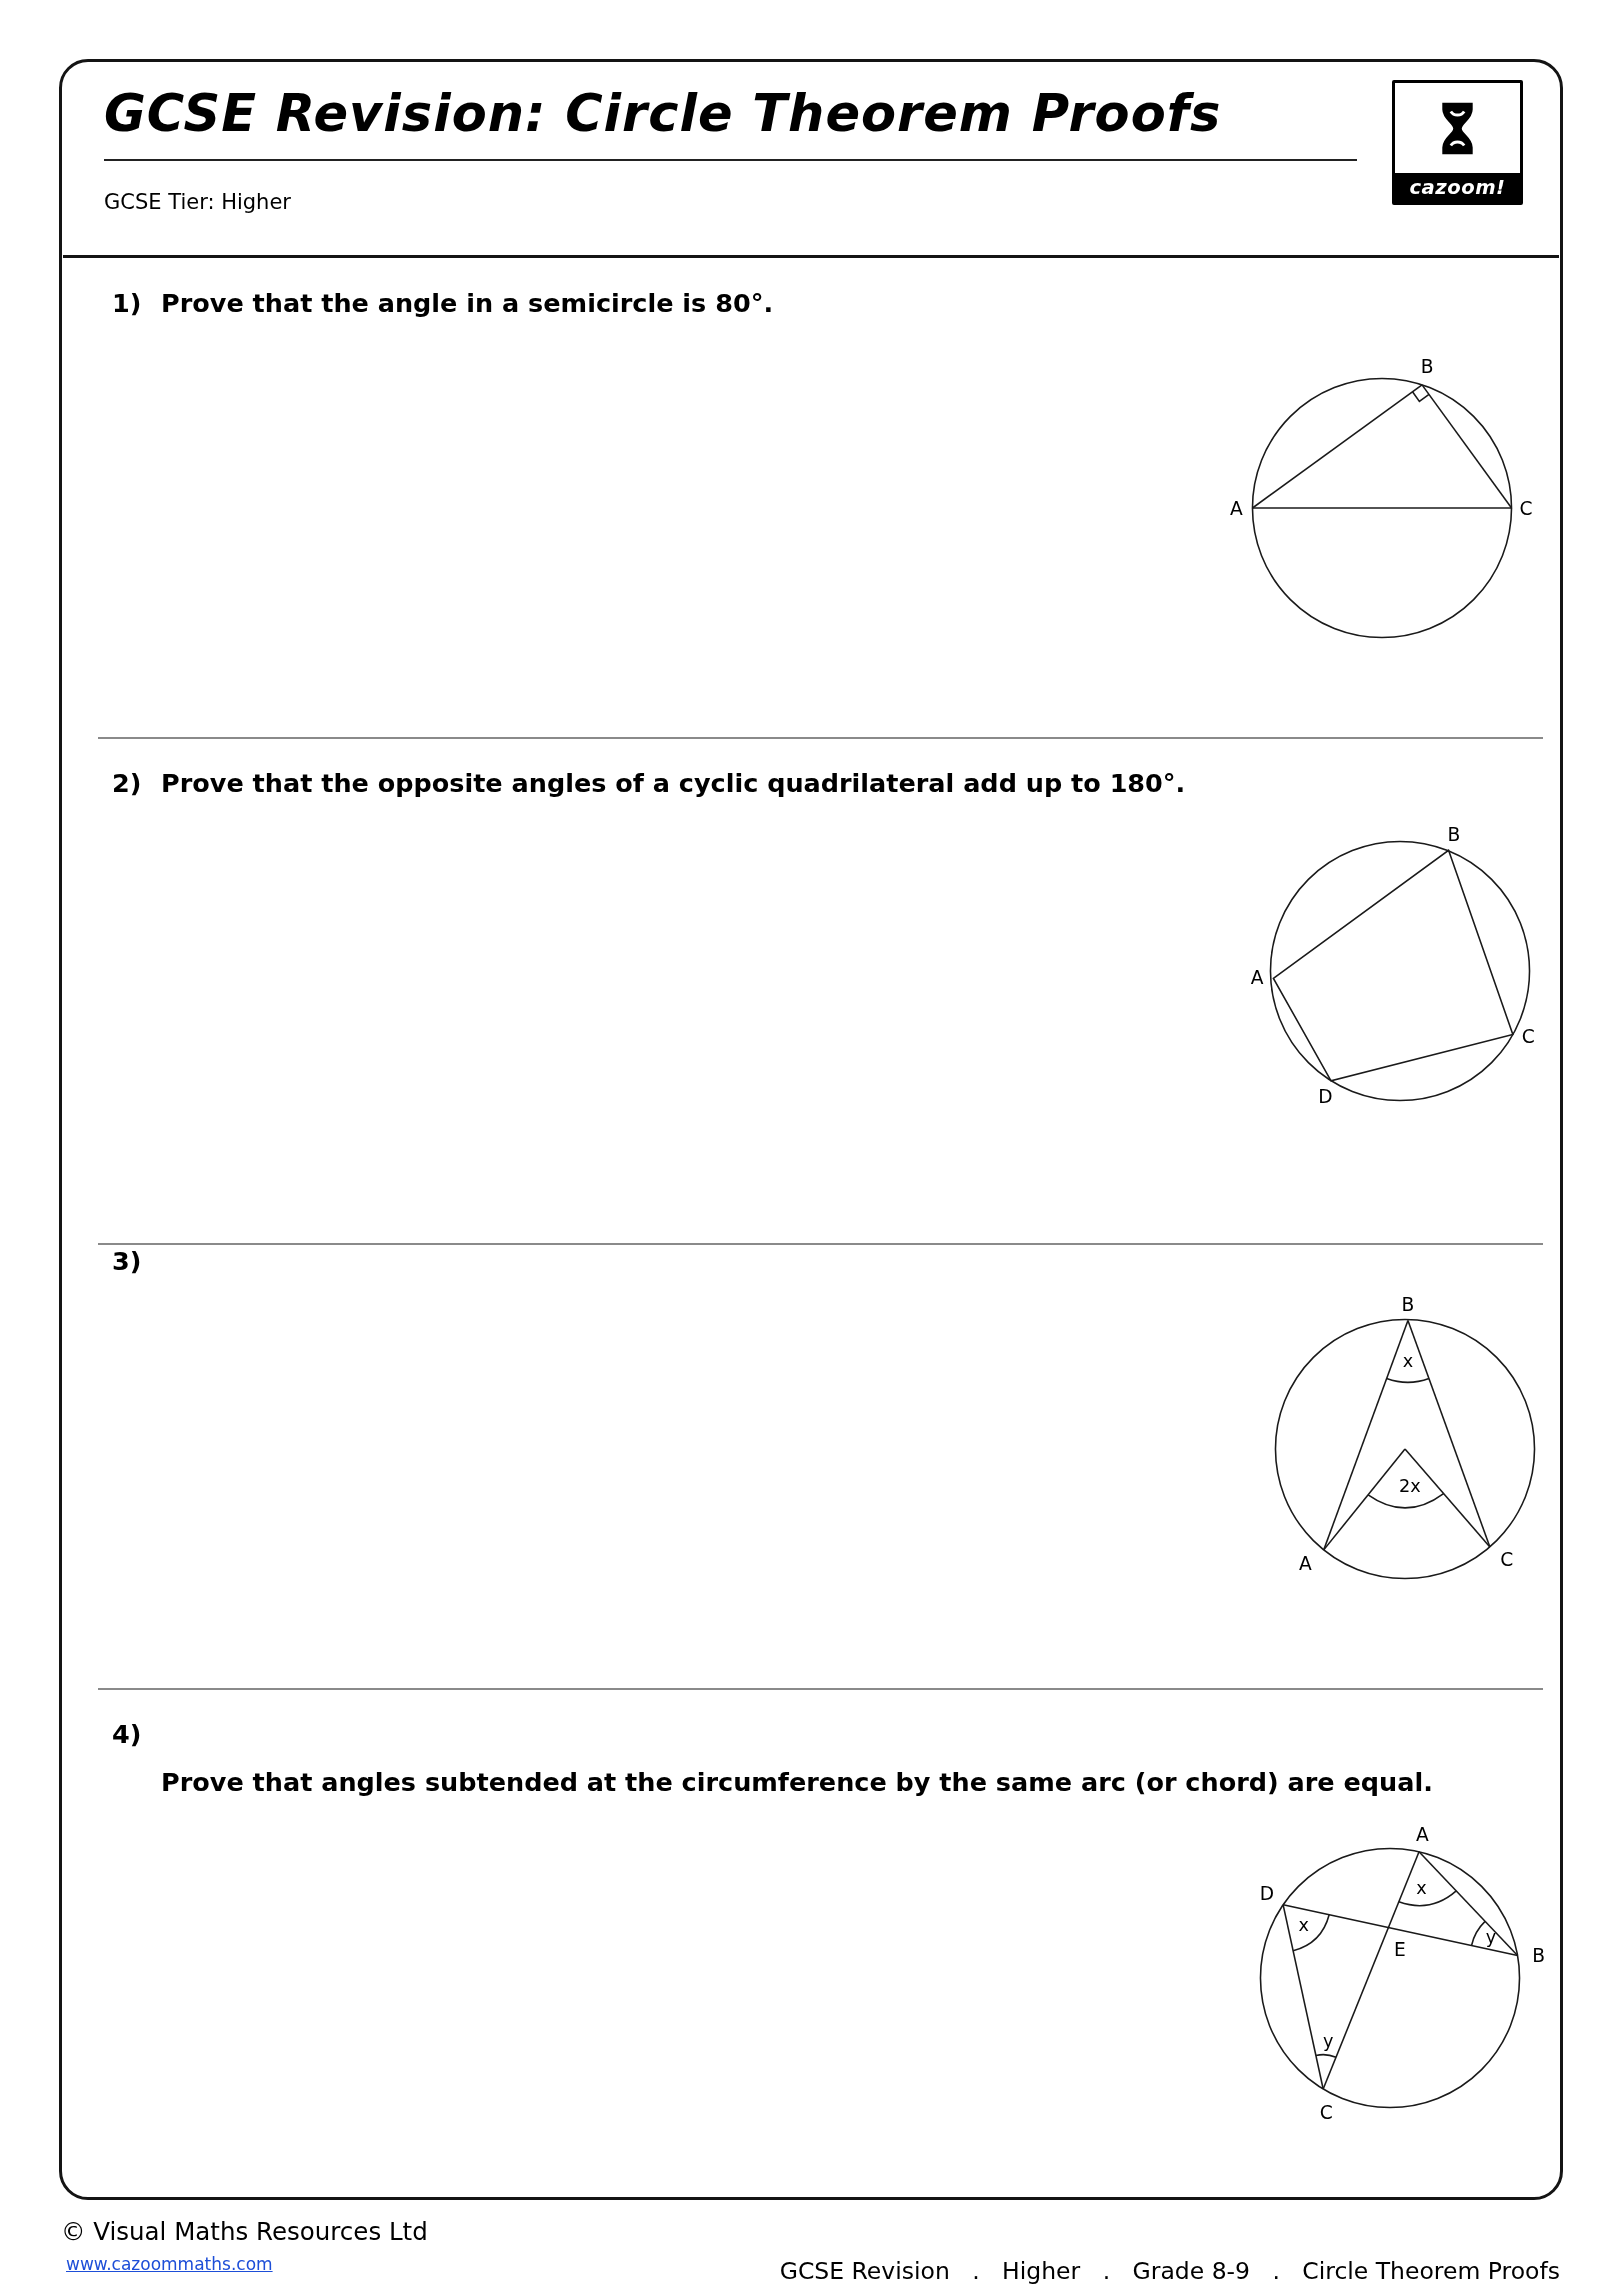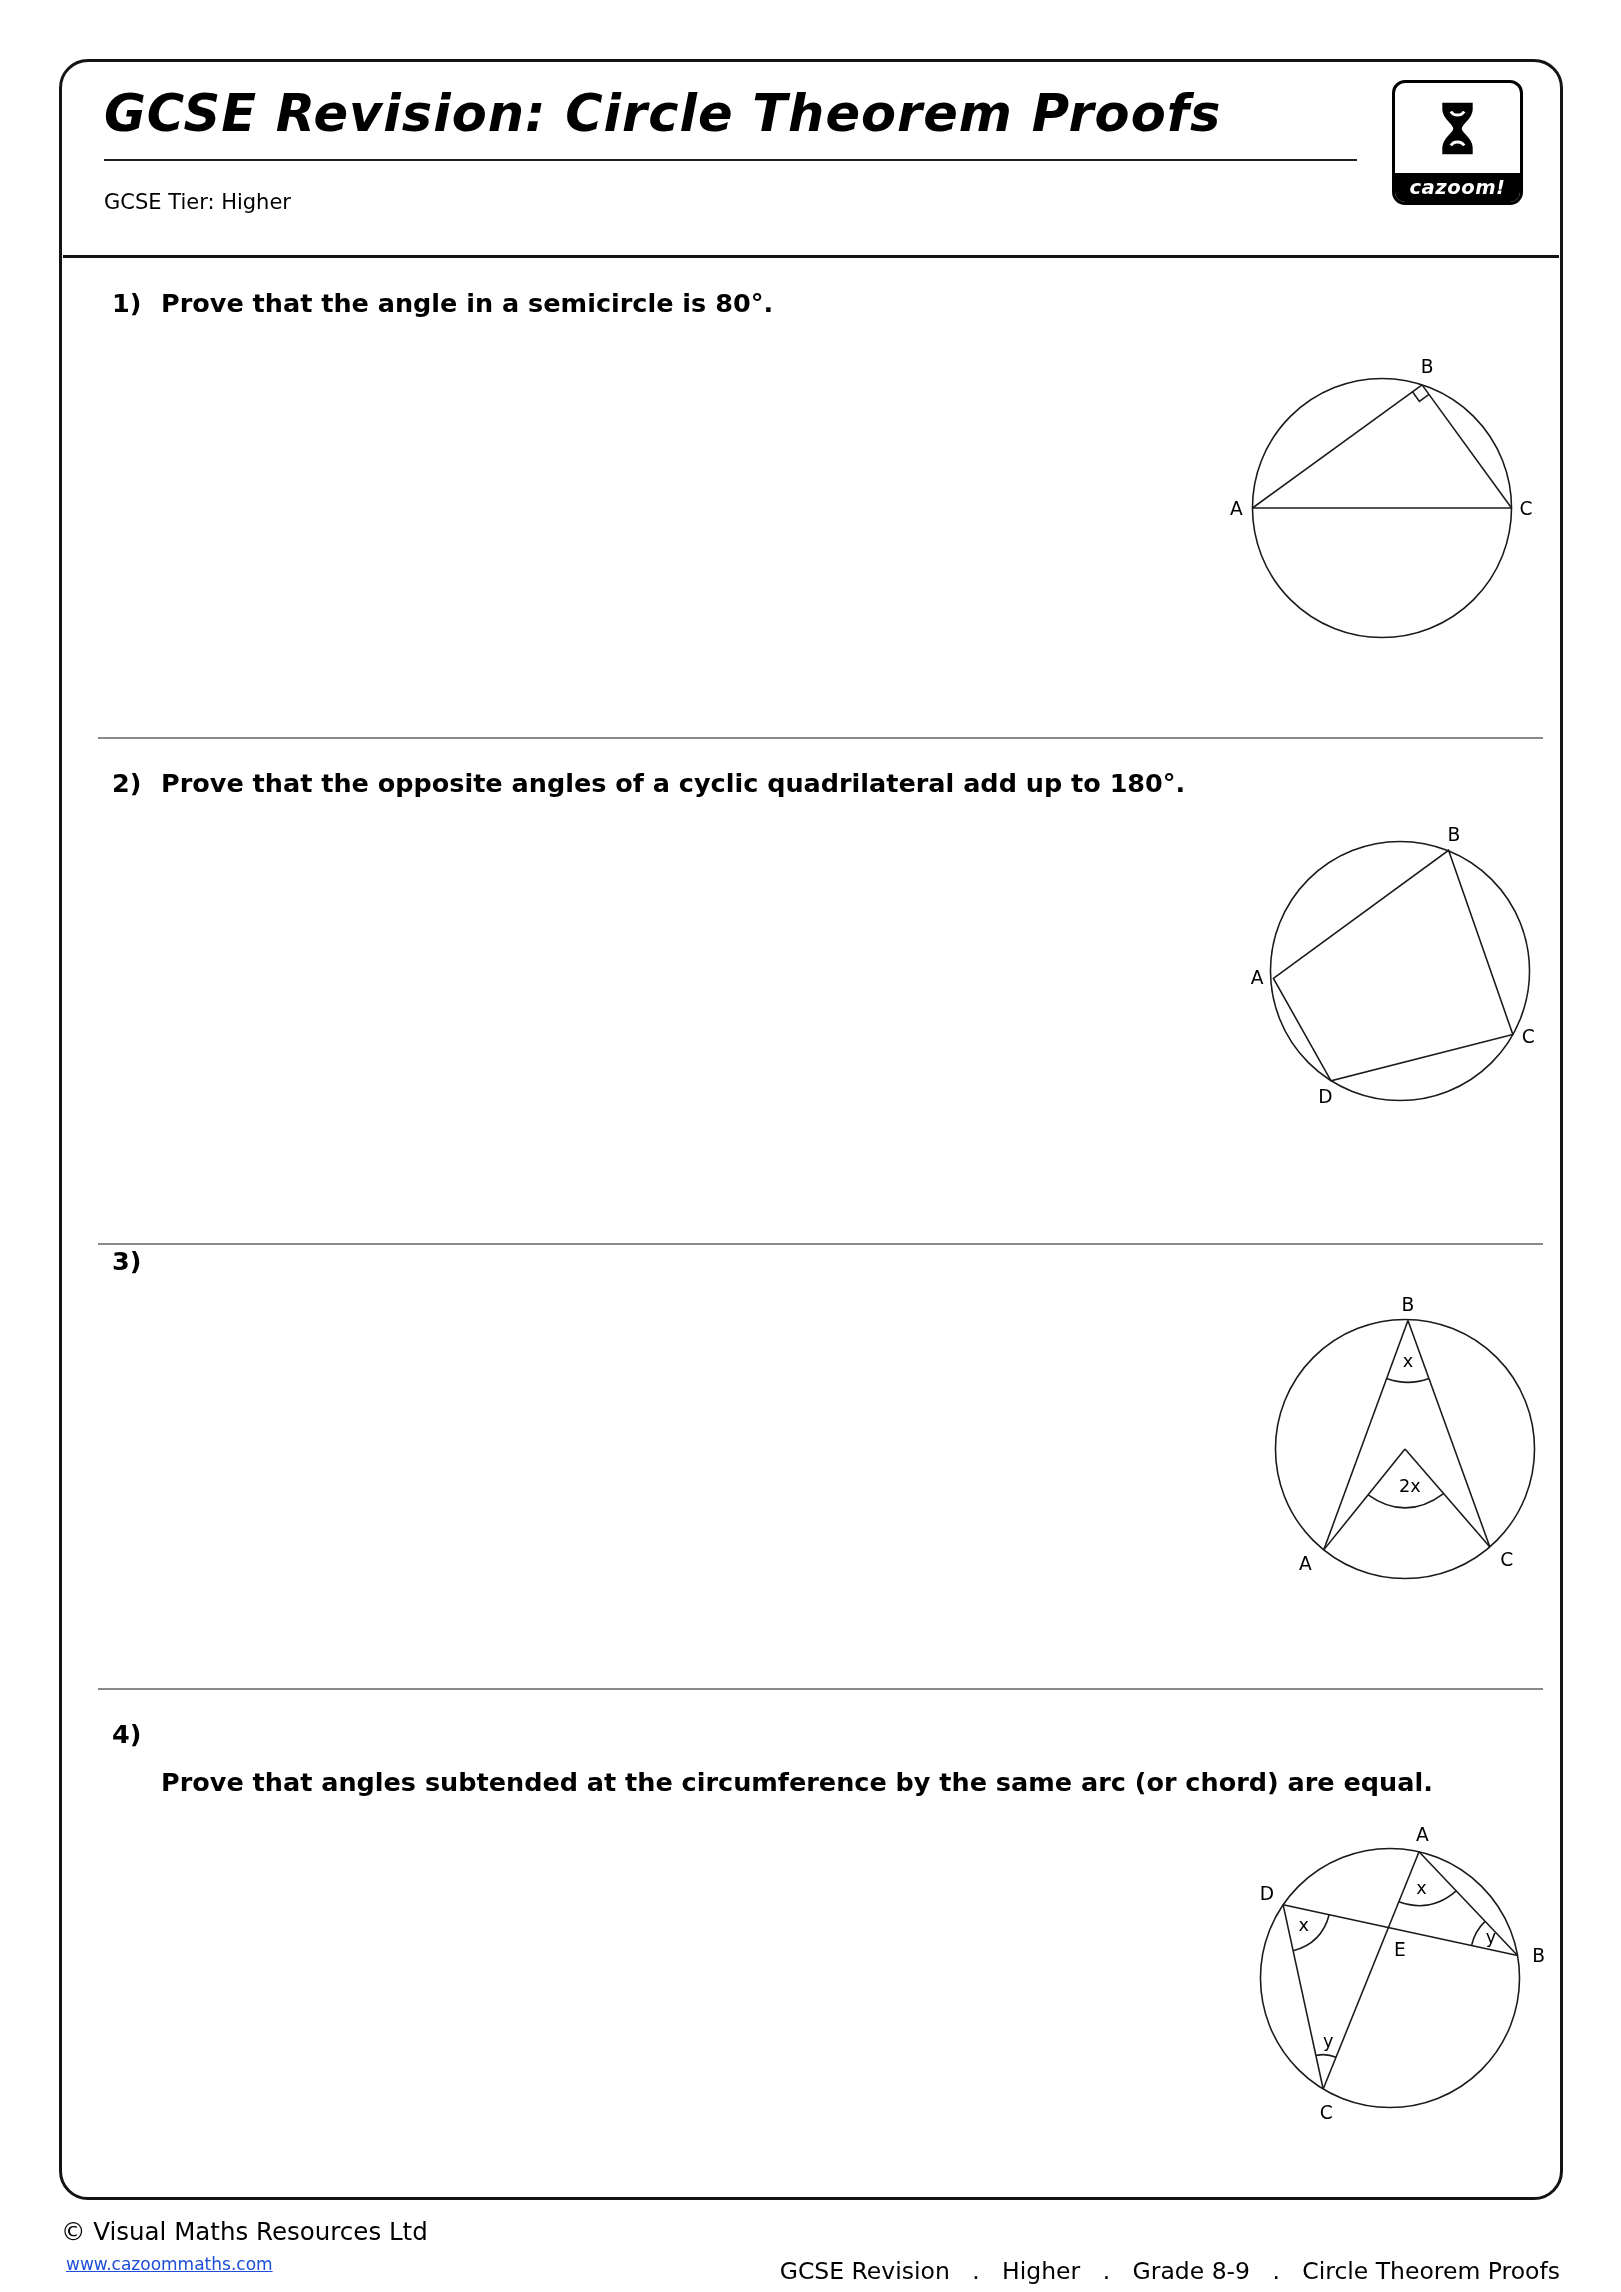--- a/index.html
+++ b/index.html
@@ -16,21 +16,21 @@
     position:absolute;left:104px;top:84px;font-size:51px;font-weight:700;
     letter-spacing:1px;white-space:nowrap;font-style:italic;
   }
   .title-rule{position:absolute;left:104px;top:159px;width:1253px;height:0;border-top:2px solid #222;}
   .tier-label{position:absolute;left:104px;top:190px;font-size:21px;}
   .target-label{position:absolute;left:104px;top:190px;width:1253px;text-align:right;font-size:23.5px;}
   .header-sep{position:absolute;left:63px;top:255px;width:1496px;height:0;border-top:3.9px solid #141414;}
 
   .logo{
     position:absolute;left:1392px;top:80px;width:131px;height:125px;box-sizing:border-box;
-    border:3.9px solid #000;border-radius:13px;display:flex;flex-direction:column;overflow:hidden;background:#fff;
+    border:3.9px solid #000;border-radius:2px;display:flex;flex-direction:column;overflow:hidden;background:#fff;
   }
   .logo-icon-wrap{flex:1;display:flex;align-items:center;justify-content:center;}
   .logo-band{
     height:29px;background:#000;color:#fff;display:flex;align-items:center;justify-content:center;
     font-size:19.6px;font-weight:700;font-style:italic;letter-spacing:0.5px;
   }
 
   .question{position:absolute;display:flex;font-size:25.5px;font-weight:700;line-height:1.75;}
   .qnum{flex:0 0 49px;}
   .qtext{flex:0 1 auto;}

